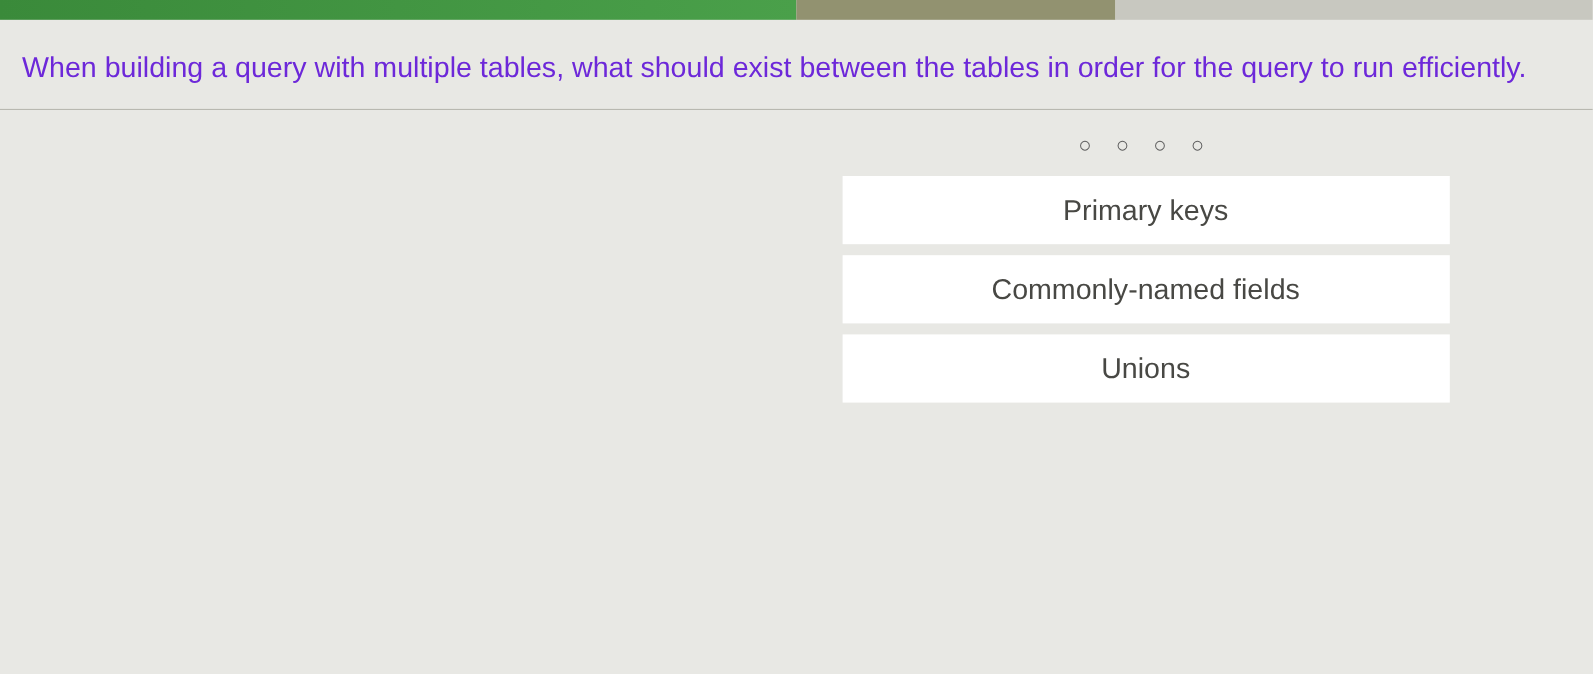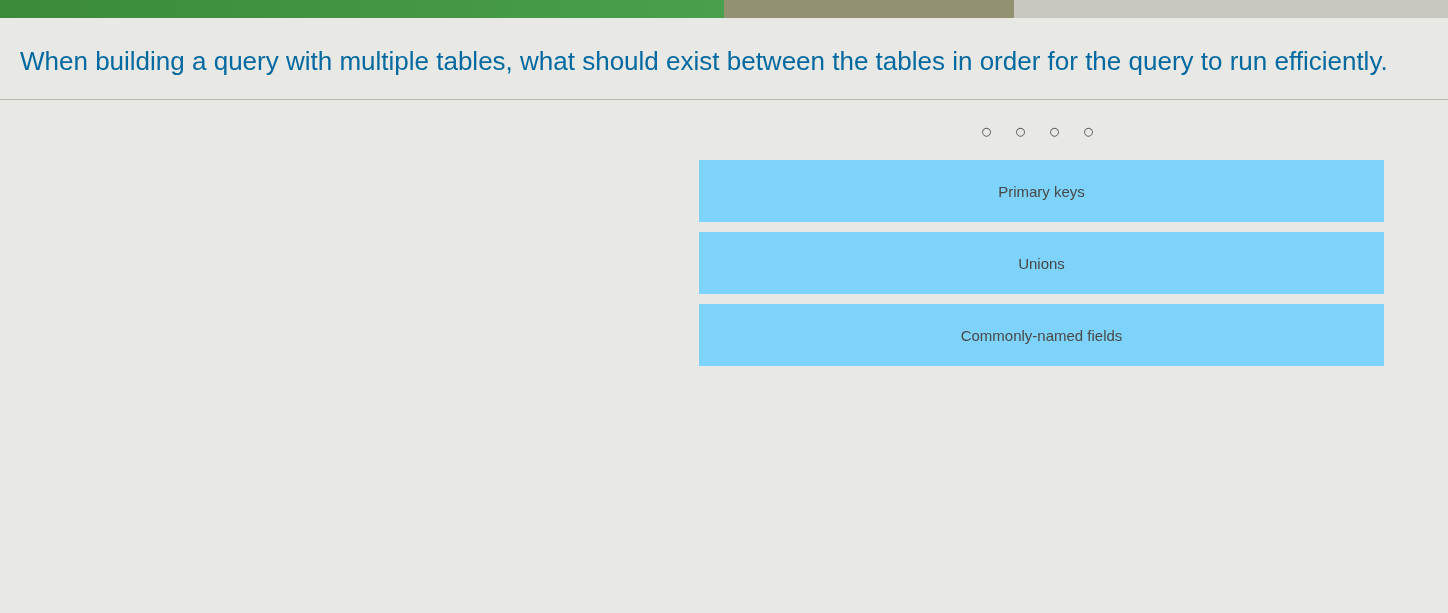--- a/index.html
+++ b/index.html
@@ -32,21 +32,21 @@
       width: 20%;
     }
     .progress-gray {
       background: #c8c8c0;
       height: 100%;
       flex: 1;
     }
     .question-text {
       padding: 28px 28px 22px 20px;
       font-size: 26px;
-      color: #0369a1;
+      color: #6d28d9;
       font-weight: 400;
       border-bottom: 1px solid #b8b8b0;
     }
     .content-area {
       display: flex;
       padding-top: 10px;
     }
     .left-spacer {
       flex: 0 0 48%;
     }
@@ -58,25 +58,25 @@
       padding-right: 60px;
     }
     .dots-indicator {
       font-size: 15px;
       color: #606060;
       letter-spacing: 8px;
       padding: 12px 0 20px 0;
       font-family: monospace;
     }
     .option-button {
-      width: 685px;
+      width: 552px;
       height: 62px;
-      background: #7dd3fc;
+      background: #ffffff;
       color: #484844;
-      font-size: 15px;
+      font-size: 26px;
       font-weight: 400;
       border: none;
       margin-bottom: 10px;
       cursor: pointer;
       display: flex;
       align-items: center;
       justify-content: center;
       font-family: 'Segoe UI', Tahoma, Geneva, sans-serif;
     }
   </style>
@@ -92,19 +92,19 @@
 <div class="question-text">When building a query with multiple tables, what should exist between the tables in order for the query to run efficiently.</div>
 
 <div class="content-area">
   <div class="left-spacer"></div>
   <div class="right-column">
     <div class="dots-indicator">○ ○ ○ ○</div>
     <button class="option-button">
       <span>Primary keys</span>
     </button>
     <button class="option-button">
-      <span>Unions</span>
+      <span>Commonly-named fields</span>
     </button>
     <button class="option-button">
-      <span>Commonly-named fields</span>
+      <span>Unions</span>
     </button>
   </div>
 </div>
 
 </body></html>

